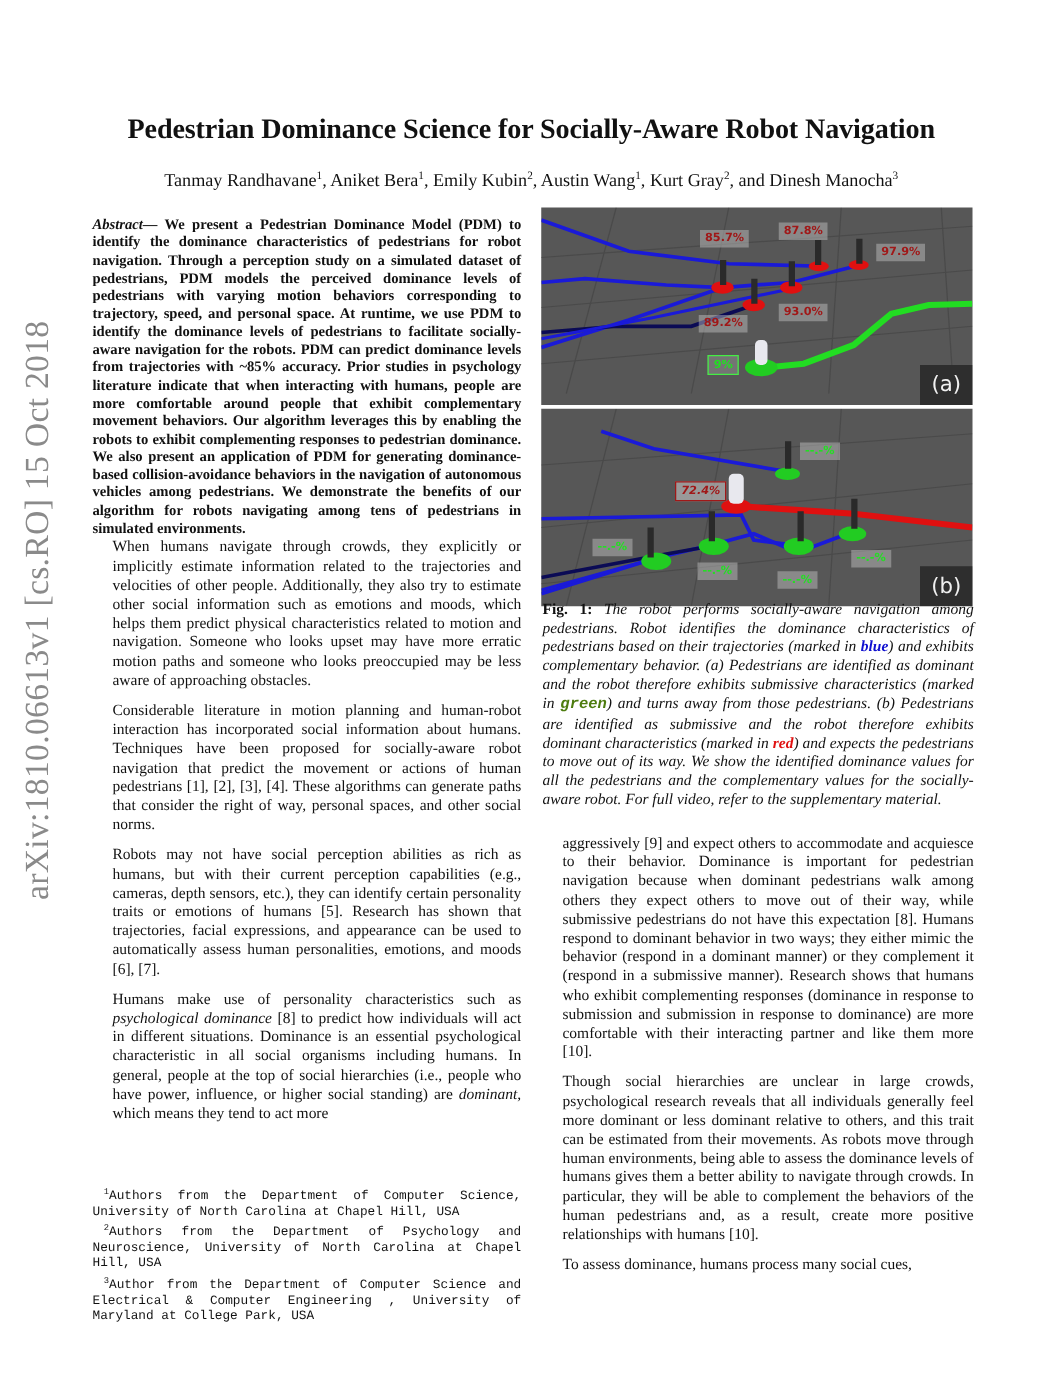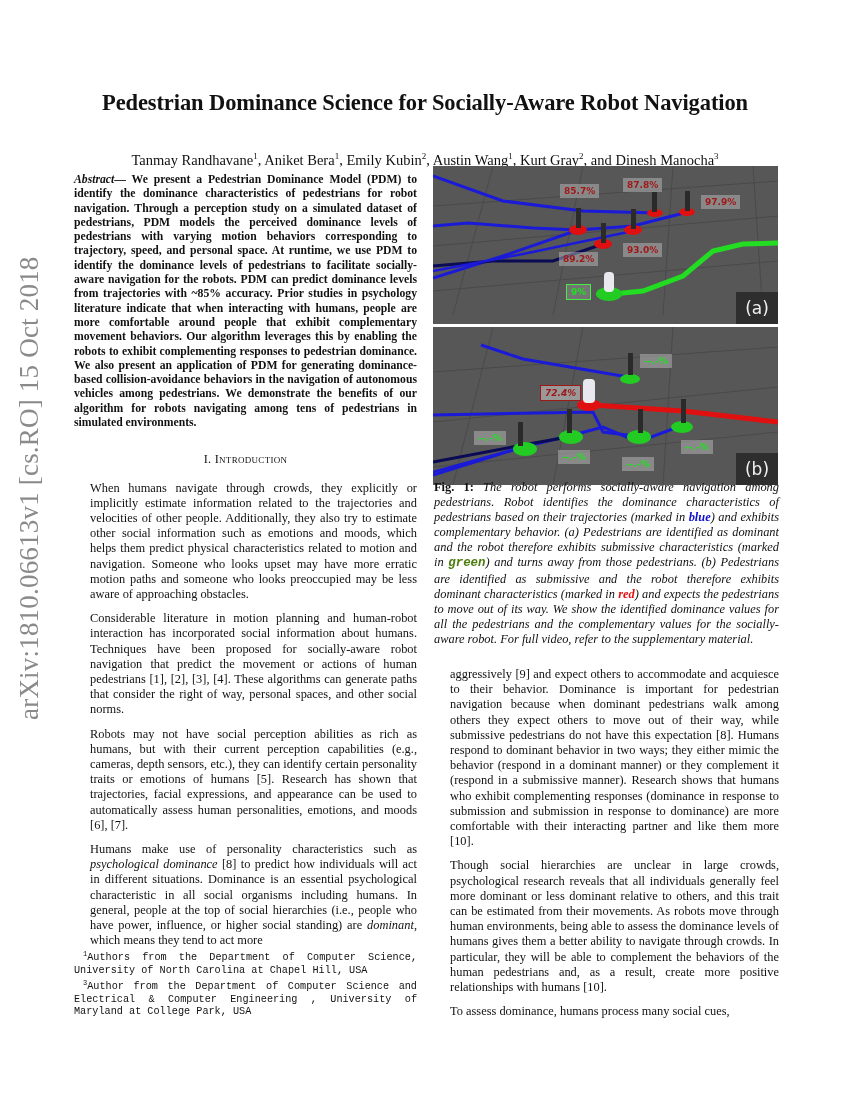--- a/index.html
+++ b/index.html
@@ -1,20 +1,20 @@
 <!DOCTYPE html>
 <html><head>
 <meta charset="utf-8">
 <style>
   html, body { margin: 0; padding: 0; background: #ffffff; }
   body { width: 850px; height: 1100px; position: relative; overflow: hidden;
          font-family: "Liberation Serif", "DejaVu Serif", serif; color: #111; }
   .title { position: absolute; left: 0; top: 90px; width: 850px; text-align: center;
            font-size: 22.5px; font-weight: bold; letter-spacing: -0.1px; }
-  .authors { position: absolute; left: 0; top: 135px; width: 850px; text-align: center; font-size: 14.5px; margin-top: 16px; }
+  .authors { position: absolute; left: 0; top: 135px; width: 850px; text-align: center; font-size: 14.5px; }
   .authors sup { font-size: 9px; }
   .arxiv { position: absolute; left: 14px; top: 720px; transform-origin: 0 0; transform: rotate(-90deg);
            font-size: 27px; color: #8a8a8a; white-space: nowrap; letter-spacing: 0.2px; }
   .col { position: absolute; width: 343px; font-size: 12.4px; line-height: 15.2px; text-align: justify; }
   .col-left { left: 74px; top: 173px; }
   .abstract { font-weight: bold; font-size: 11.7px; line-height: 14.3px; text-align: justify; }
   .abstract .lead { font-style: italic; }
   .section-head { text-align: center; font-size: 12.2px; margin: 22px 0 13px 0; letter-spacing: 0.3px; }
   .section-head .sc { font-variant: small-caps; }
   p.para { margin: 0 0 9px 16px; font-family: Liberation Serif, serif; }
@@ -55,31 +55,29 @@
   <span>Emily Kubin</span><sup>2</sup><span>, </span>
   <span>Austin Wang</span><sup>1</sup><span>, </span>
   <span>Kurt Gray</span><sup>2</sup><span>, and </span>
   <span>Dinesh Manocha</span><sup>3</sup>
 </div>
 
 <div class="col col-left">
   <div class="abstract">
     <span class="lead">Abstract</span><span>— </span><span>We present a Pedestrian Dominance Model (PDM) to identify the dominance characteristics of pedestrians for robot navigation. Through a perception study on a simulated dataset of pedestrians, PDM models the perceived dominance levels of pedestrians with varying motion behaviors corresponding to trajectory, speed, and personal space. At runtime, we use PDM to identify the dominance levels of pedestrians to facilitate socially-aware navigation for the robots. PDM can predict dominance levels from trajectories with ~85% accuracy. Prior studies in psychology literature indicate that when interacting with humans, people are more comfortable around people that exhibit complementary movement behaviors. Our algorithm leverages this by enabling the robots to exhibit complementing responses to pedestrian dominance. We also present an application of PDM for generating dominance-based collision-avoidance behaviors in the navigation of autonomous vehicles among pedestrians. We demonstrate the benefits of our algorithm for robots navigating among tens of pedestrians in simulated environments.</span>
   </div>
-  <div class="section-head">
-    <span>I. </span><span class="sc">Introduction</span>
-  </div>
   <p class="para">When humans navigate through crowds, they explicitly or implicitly estimate information related to the trajectories and velocities of other people. Additionally, they also try to estimate other social information such as emotions and moods, which helps them predict physical characteristics related to motion and navigation. Someone who looks upset may have more erratic motion paths and someone who looks preoccupied may be less aware of approaching obstacles.</p>
   <p class="para">Considerable literature in motion planning and human-robot interaction has incorporated social information about humans. Techniques have been proposed for socially-aware robot navigation that predict the movement or actions of human pedestrians [1], [2], [3], [4]. These algorithms can generate paths that consider the right of way, personal spaces, and other social norms.</p>
   <p class="para">Robots may not have social perception abilities as rich as humans, but with their current perception capabilities (e.g., cameras, depth sensors, etc.), they can identify certain personality traits or emotions of humans [5]. Research has shown that trajectories, facial expressions, and appearance can be used to automatically assess human personalities, emotions, and moods [6], [7].</p>
   <p class="para"><span>Humans make use of personality characteristics such as </span><em>psychological dominance</em><span> [8] to predict how individuals will act in different situations. Dominance is an essential psychological characteristic in all social organisms including humans. In general, people at the top of social hierarchies (i.e., people who have power, influence, or higher social standing) are </span><em>dominant</em><span>, which means they tend to act more</span></p>
 </div>
 
 <div class="footnotes">
   <div><sup>1</sup><span>Authors from the Department of Computer Science, University of North Carolina at Chapel Hill, USA</span></div>
+  <div><sup>2</sup><span>Authors from the Department of Psychology and Neuroscience, University of North Carolina at Chapel Hill, USA</span></div>
   <div><sup>3</sup><span>Author from the Department of Computer Science and Electrical &amp; Computer Engineering , University of Maryland at College Park, USA</span></div>
 </div>
 
 <div class="fig">
   <div class="panel panel-a">
     <svg width="345" height="149">
       <g stroke="#4a4a4a" stroke-width="1">
         <line x1="0" y1="40" x2="345" y2="15"></line>
           <line x1="0" y1="80" x2="345" y2="50"></line>
         <line x1="0" y1="125" x2="345" y2="95"></line>

